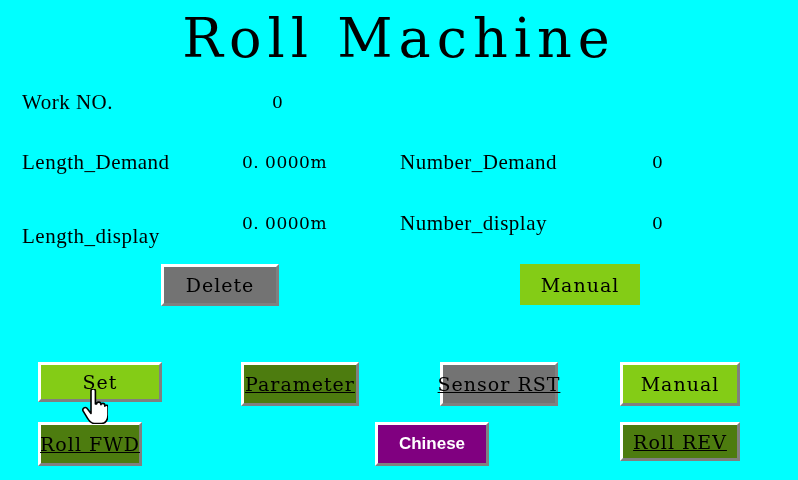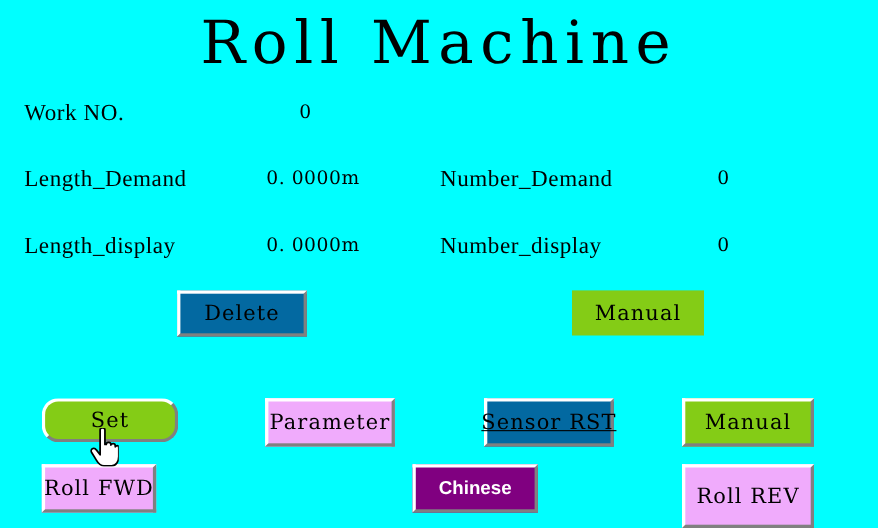--- a/index.html
+++ b/index.html
@@ -77,23 +77,23 @@
   .btn.bevel {
     border-top: 3px solid #ffffff;
     border-left: 3px solid #ffffff;
     border-right: 3px solid #808080;
     border-bottom: 3px solid #808080;
   }
   .btn.flat {
     border: 0;
   }
 
-  .btn.yellow  { background: #0369a1; }
+  .btn.yellow  { background: #737373; }
   .btn.green   { background: #84cc16; }
-  .btn.red     { background: #f0abfc; }
+  .btn.red     { background: #4d7c0f; text-decoration: underline; }
   .btn.purple  { background: #800080; }
 
   .btn.sans-bold {
     font-family: "Liberation Sans", sans-serif;
     font-weight: bold;
     font-size: 17px;
     color: #ffffff;
     letter-spacing: 0;
     margin-left: 32px;
   }
@@ -114,46 +114,46 @@
 <div id="screen">
 
   <div class="title">Roll Machine</div>
 
   <div class="field-label" style="left:22px; top:90px;">Work NO.</div>
   <div class="field-value" style="left:272px; top:92px;">0</div>
 
   <div class="field-label" style="left:22px; top:150px;">Length_Demand</div>
   <div class="field-value" style="left:242px; top:152px;">0. 0000m</div>
 
-  <div class="field-label" style="left:22px; top:211px;">Length_display</div>
+  <div class="field-label" style="left:22px; top:224px;">Length_display</div>
   <div class="field-value" style="left:242px; top:213px;">0. 0000m</div>
 
   <div class="field-label" style="left:400px; top:150px;">Number_Demand</div>
   <div class="field-value" style="left:652px; top:152px;">0</div>
 
   <div class="field-label" style="left:400px; top:211px;">Number_display</div>
   <div class="field-value" style="left:652px; top:213px;">0</div>
 
   <div class="btn bevel yellow" style="left:161px; top:264px; width:118px; height:42px;">Delete</div>
 
   <div class="btn flat green" style="left:520px; top:264px; width:120px; height:41px;">Manual</div>
 
-  <div class="btn bevel green" style="left:38px; top:362px; width:124px; height:40px;border-radius:15px;">Set</div>
+  <div class="btn bevel green" style="left:38px; top:362px; width:124px; height:40px;">Set</div>
 
   <div class="btn bevel red" style="left:241px; top:362px; width:118px; height:44px;">Parameter</div>
 
   <div class="btn bevel yellow" style="left:440px; top:362px; width:118px; height:44px;text-decoration:underline;">Sensor RST</div>
 
   <div class="btn bevel green" style="left:620px; top:362px; width:120px; height:44px;">Manual</div>
 
   <div class="btn bevel red" style="left:38px; top:422px; width:104px; height:44px;">Roll FWD</div>
 
   <div class="btn bevel purple sans-bold" style="left:343px; top:422px; width:114px; height:44px;">Chinese</div>
 
-  <div class="btn bevel red" style="left:620px; top:422px; width:120px; height:58px;">Roll REV</div>
+  <div class="btn bevel red" style="left:620px; top:422px; width:120px; height:39px;">Roll REV</div>
 
   <svg id="cursor" viewBox="0 0 26 35">
     <path d="M9,2
              C9,0.6 10.1,0 11.2,0
              C12.3,0 13.4,0.6 13.4,2
              L13.4,15
              L14.6,15
              C14.6,13.8 15.6,13.1 16.7,13.1
              C17.8,13.1 18.8,13.8 18.8,15.1
              L18.8,15.6

